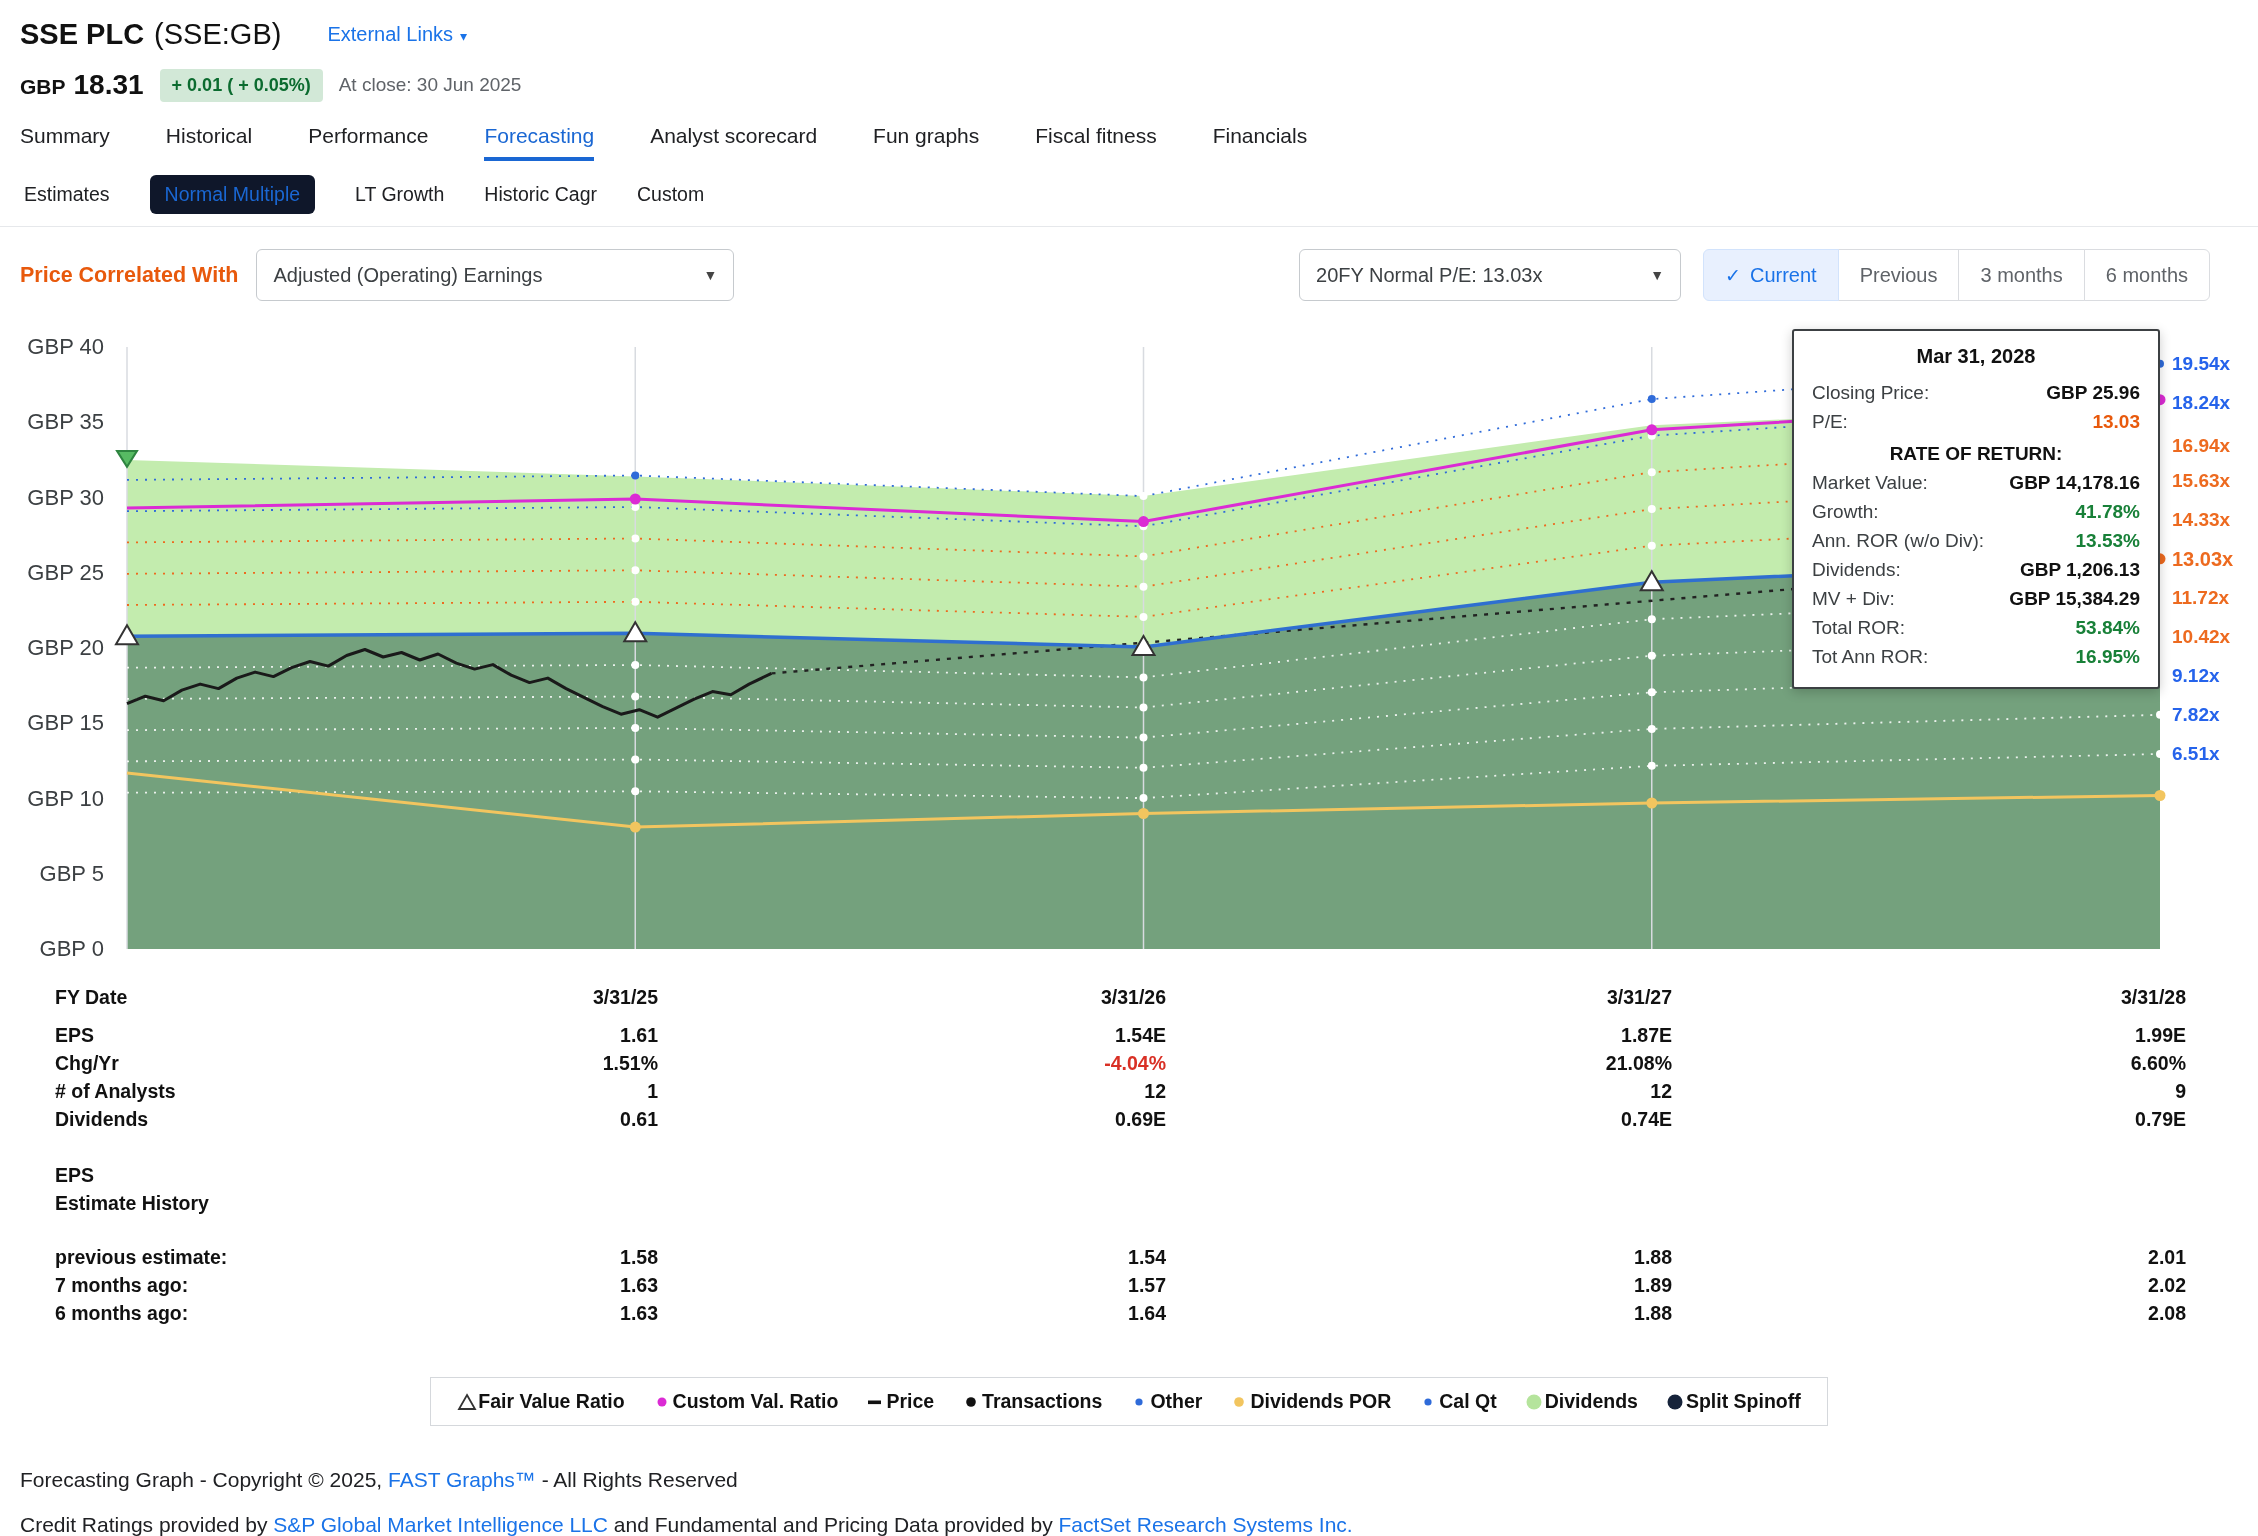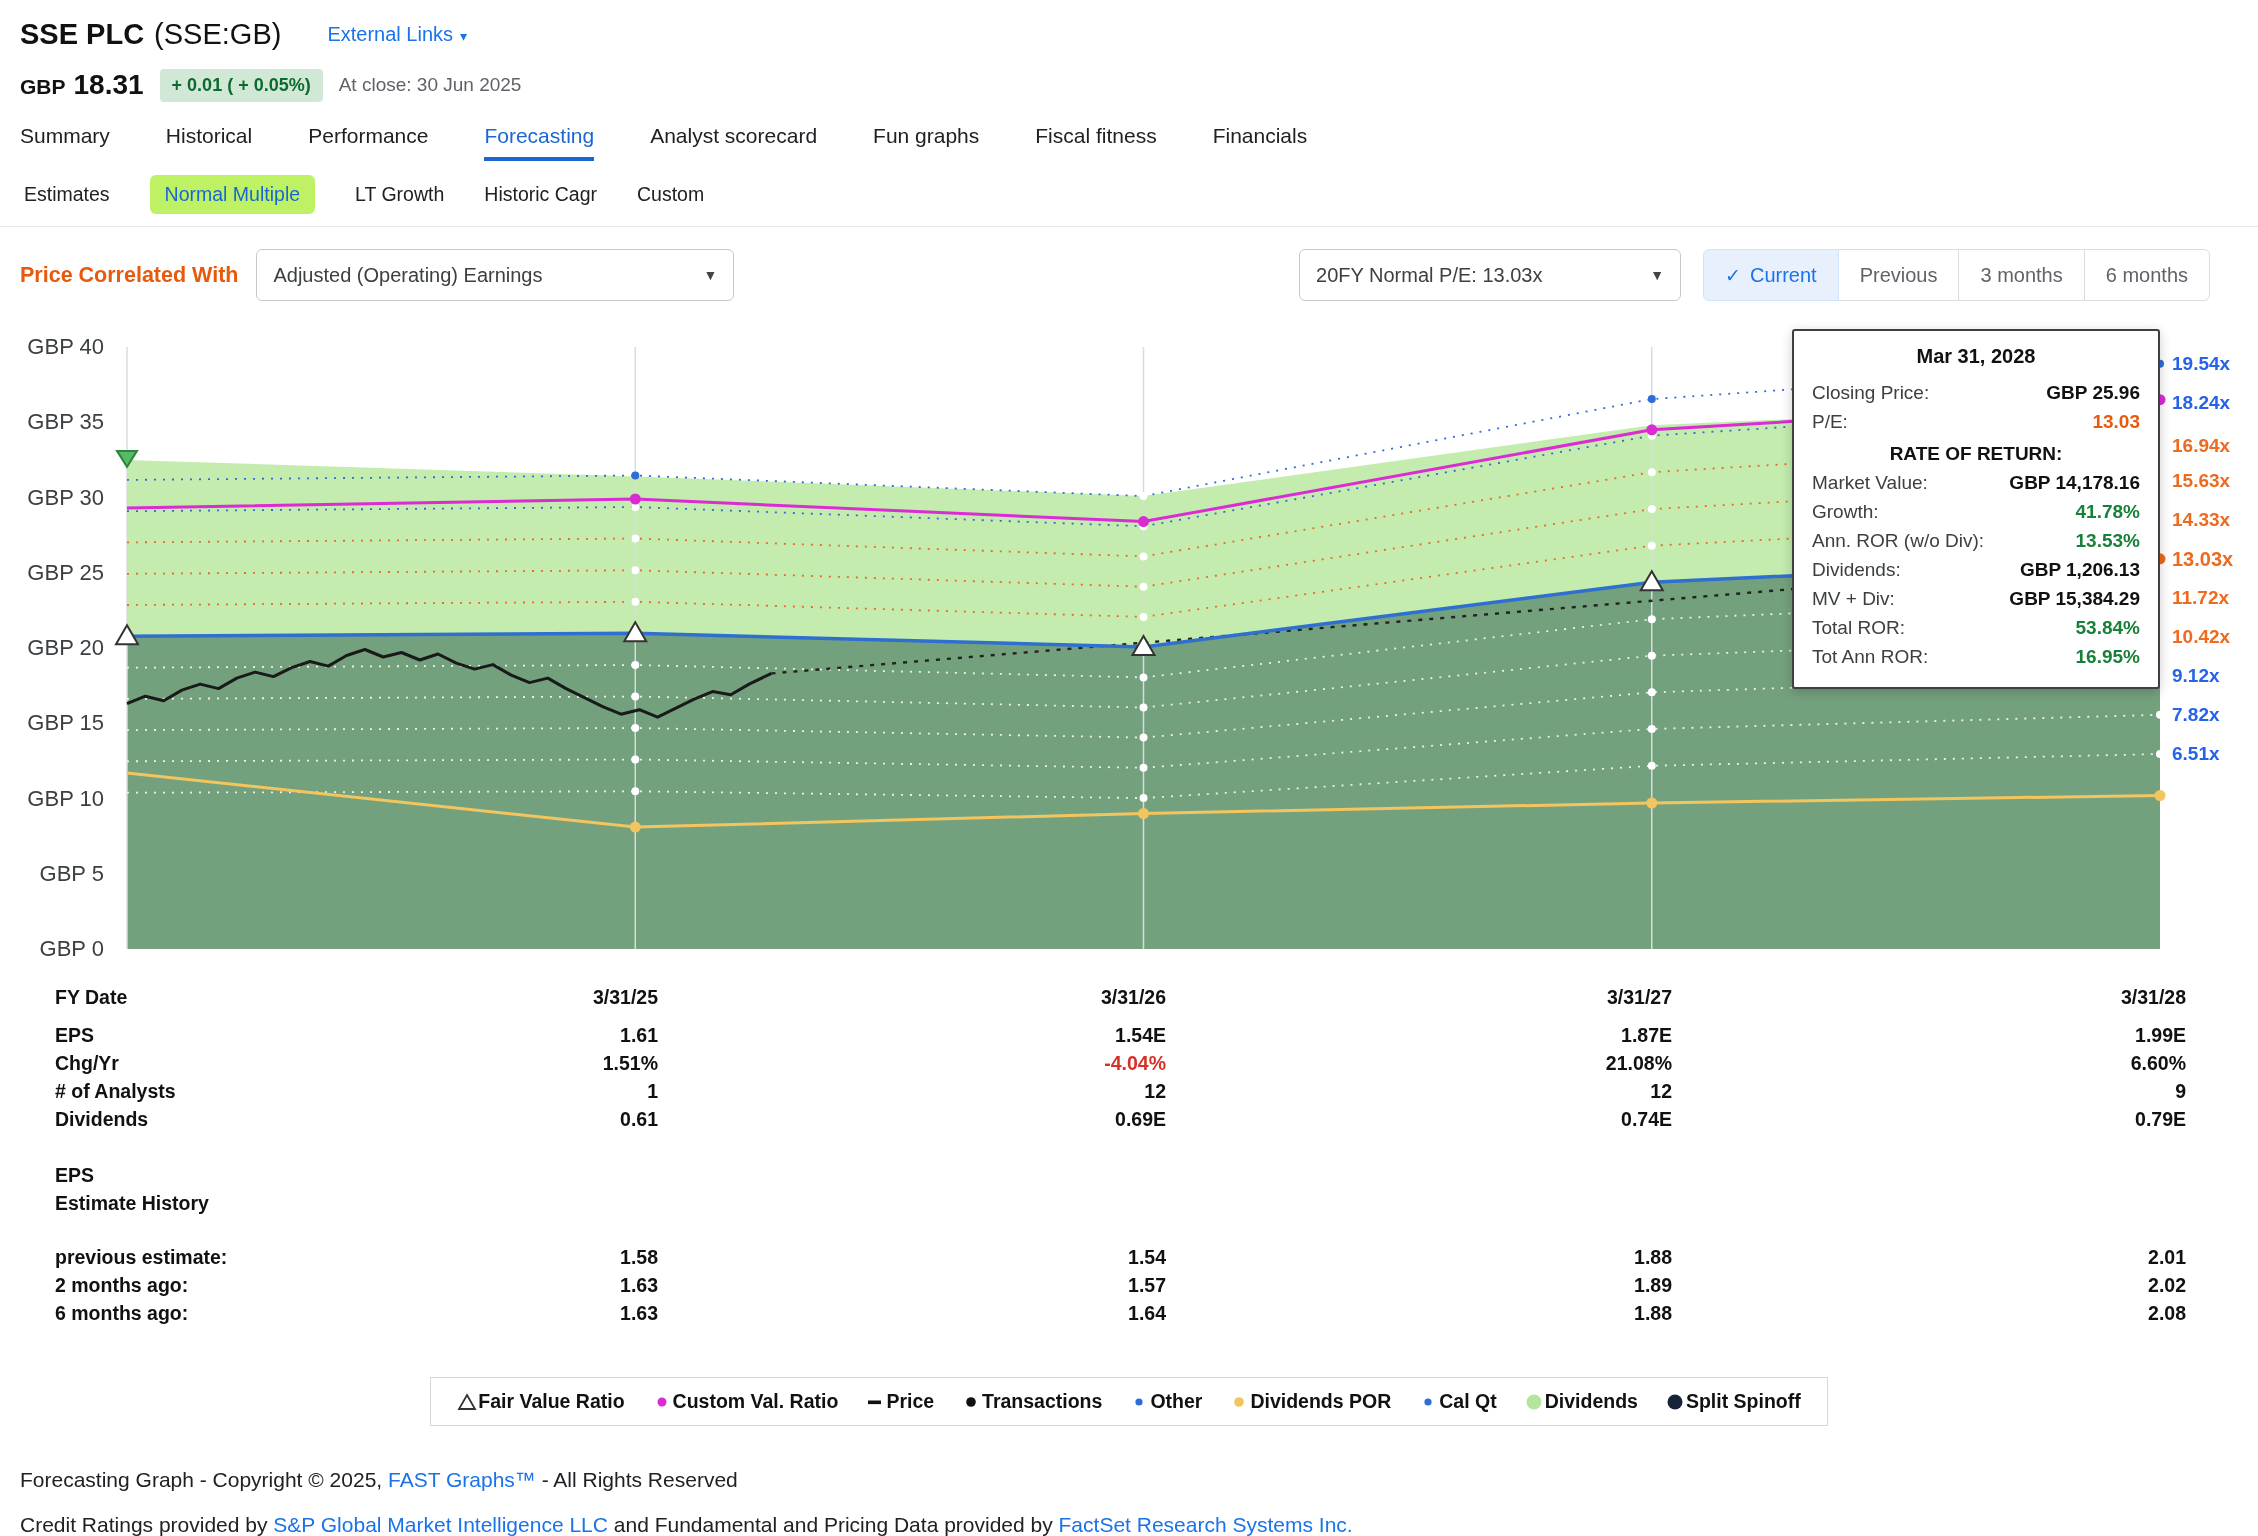--- a/index.html
+++ b/index.html
@@ -17,21 +17,21 @@
   .gbp{font-size:21px;font-weight:700;color:#111}
   .price{font-size:28px;font-weight:700;color:#111}
   .badge{background:#d2e8d7;color:#0b6b2f;font-size:18px;font-weight:600;padding:6px 12px;border-radius:4px}
   .atclose{color:#5f6368;font-size:19px}
   
   .tabs{display:flex;gap:56px;margin:20px 0 0 20px;font-size:21px}
   .tab{padding-bottom:9px;border-bottom:4px solid transparent;cursor:pointer;color:#202124}
   .tab.active{color:#1a67d3;border-bottom-color:#1a67d3;font-weight:500}
   .subtabs{display:flex;gap:40px;margin:14px 0 0 24px;font-size:19.5px;align-items:center}
   .subtab{cursor:pointer;padding:8px 0;color:#202124}
-  .subtab.active{background:#bef264;color:#1a67d3;padding:8px 15px;border-radius:6px;font-weight:500}
+  .subtab.active{background:#0f172a;color:#1a67d3;padding:8px 15px;border-radius:6px;font-weight:500}
   .divider{border-top:1px solid #e6e8eb;margin-top:12px}
   
   .toolbar{display:flex;align-items:center;margin:22px 20px 0 20px}
   .pcw{color:#e8590c;font-size:21.5px;font-weight:700;white-space:nowrap}
   .select{height:52px;border:1px solid #c6cace;border-radius:6px;background:#fff;display:flex;align-items:center;justify-content:space-between;padding:0 16px;font-size:20px;color:#3c4043;cursor:pointer}
   .select .caret{font-size:14px;color:#444;margin-left:14px}
   #series-select{width:478px;margin-left:18px}
   #pe-select{width:382px;margin-left:auto}
   .btn-group{display:flex;margin-left:22px;margin-right:28px}
   .btn{height:52px;display:flex;align-items:center;gap:9px;padding:0 21px;border:1px solid #dadce0;font-size:20px;color:#5f6368;background:#fff;cursor:pointer;margin-left:-1px;white-space:nowrap}
@@ -330,21 +330,21 @@
     </div>
     <div class="trow" style="height: 26px;"></div>
     <div class="trow">
       <div class="tlabel"><div>previous estimate:</div></div>
       <div class="tcell c0">1.58</div>
       <div class="tcell c1">1.54</div>
       <div class="tcell c2">1.88</div>
       <div class="tcell c3">2.01</div>
     </div>
     <div class="trow">
-      <div class="tlabel"><div>2 months ago:</div></div>
+      <div class="tlabel"><div>7 months ago:</div></div>
       <div class="tcell c0">1.63</div>
       <div class="tcell c1">1.57</div>
       <div class="tcell c2">1.89</div>
       <div class="tcell c3">2.02</div>
     </div>
     <div class="trow">
       <div class="tlabel"><div>6 months ago:</div></div>
       <div class="tcell c0">1.63</div>
       <div class="tcell c1">1.64</div>
       <div class="tcell c2">1.88</div>

